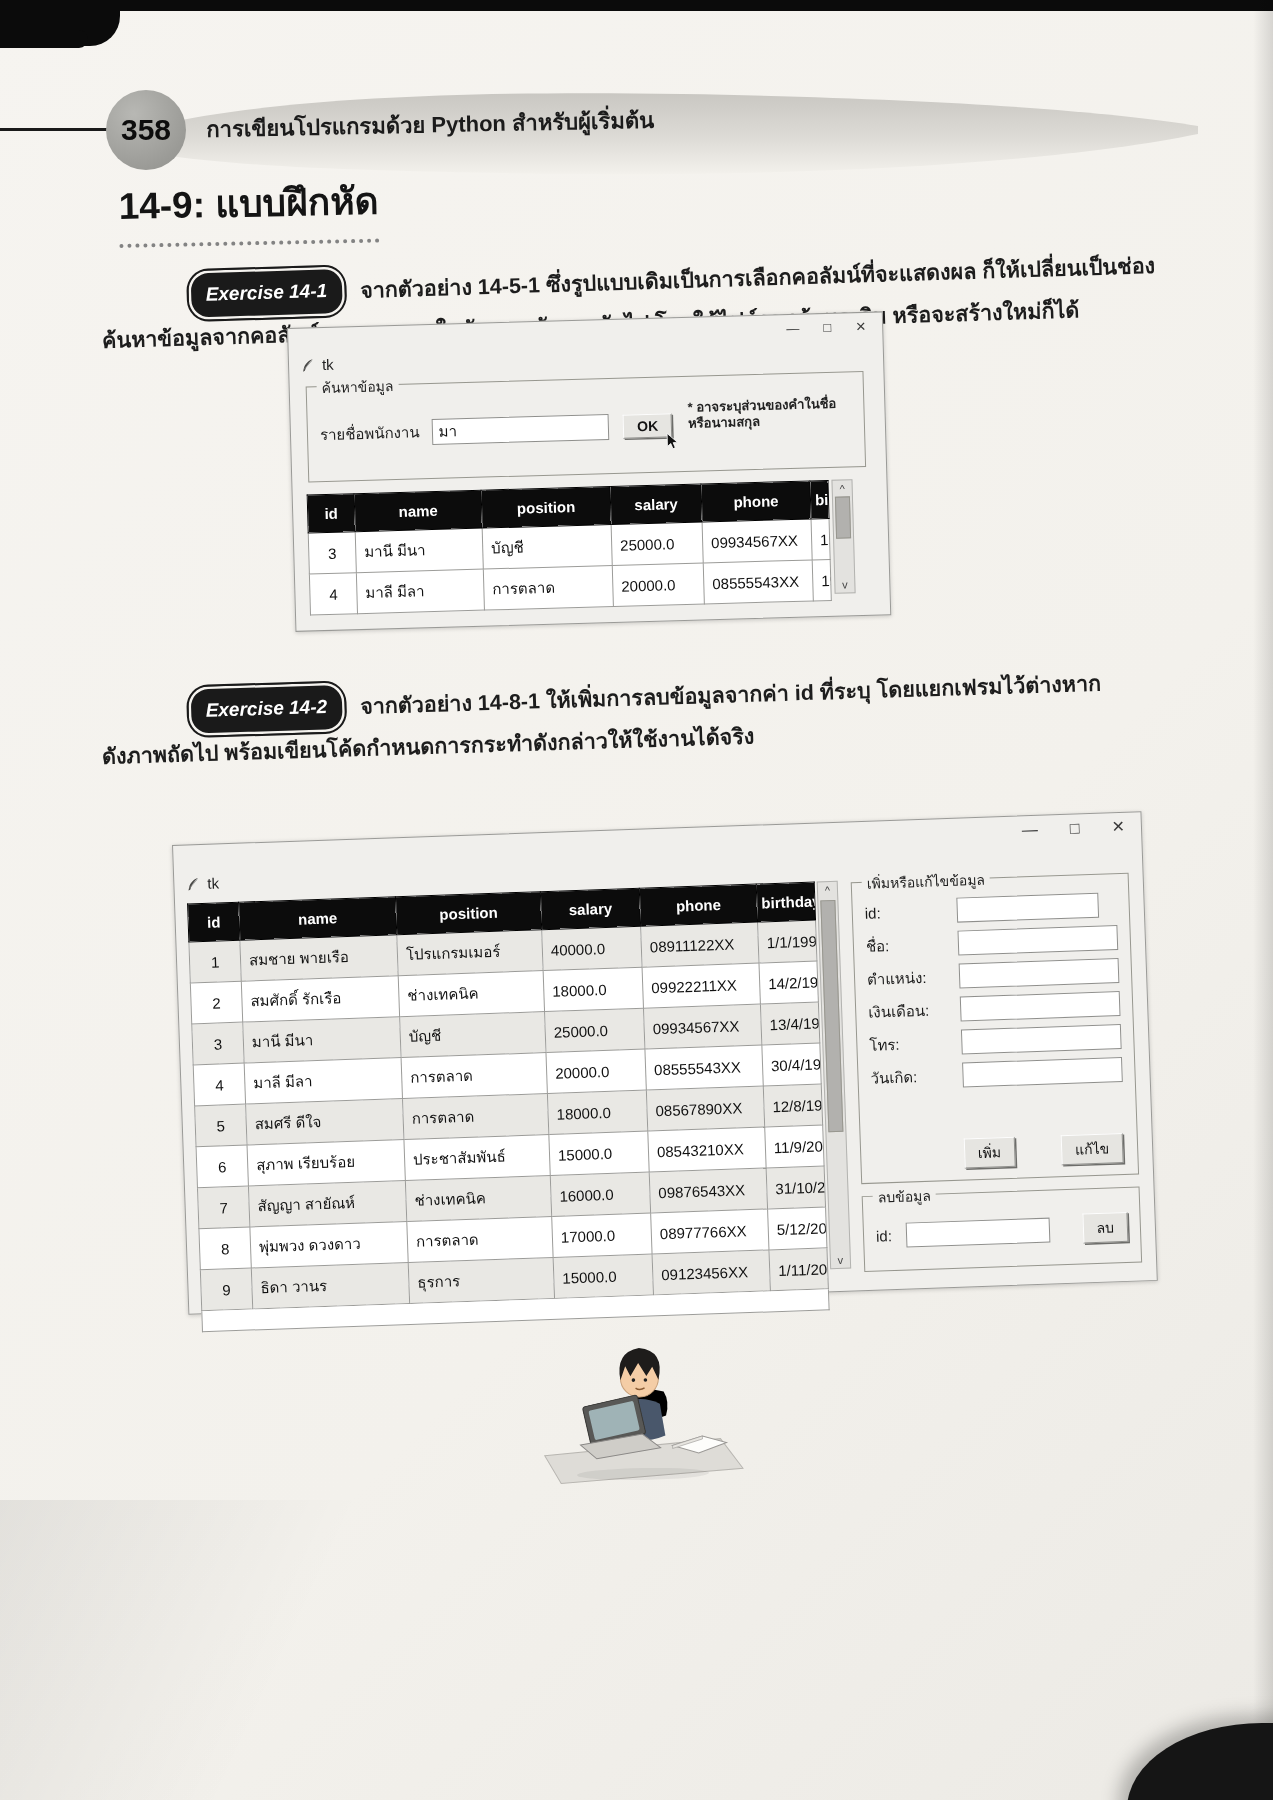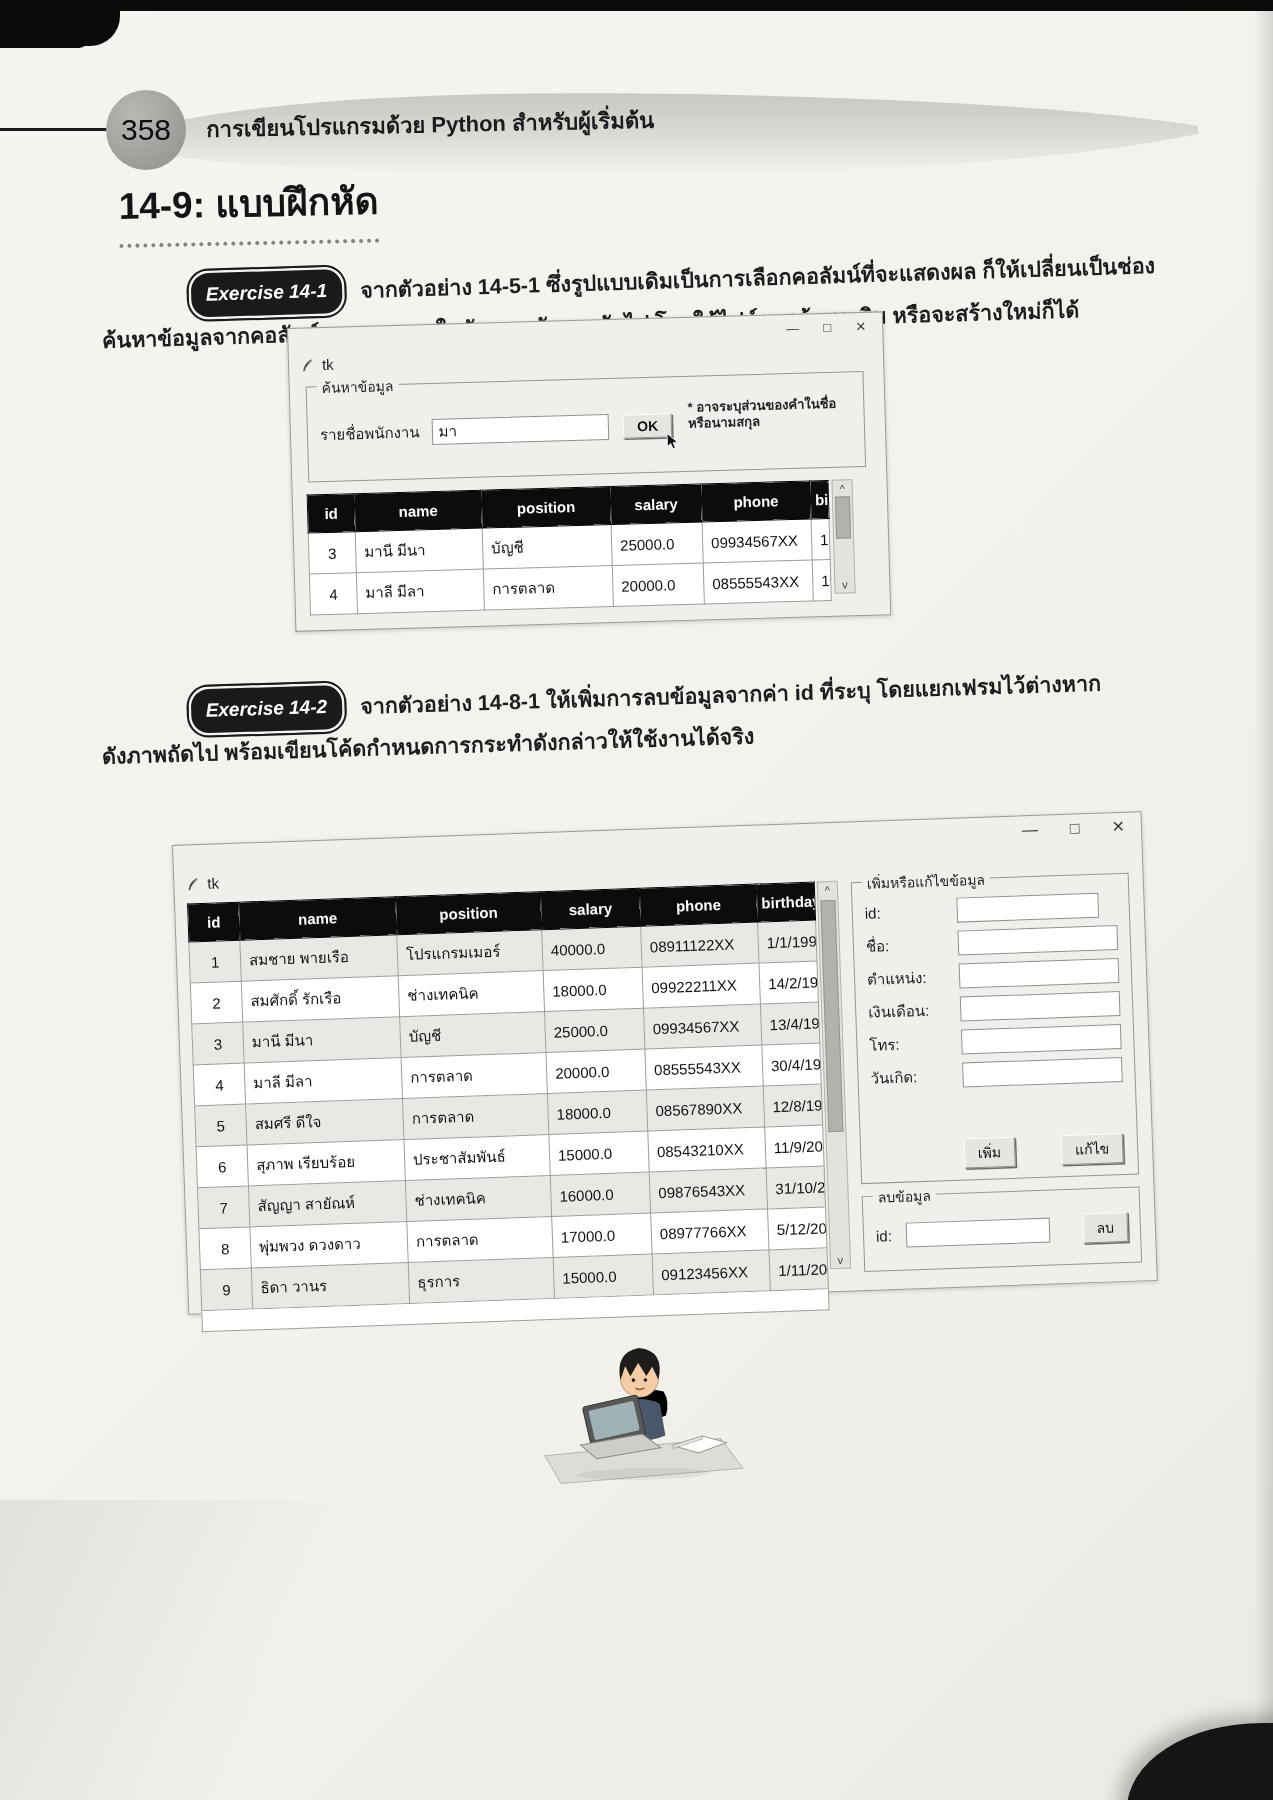--- a/index.html
+++ b/index.html
@@ -16,21 +16,21 @@
     background:linear-gradient(to right,rgba(0,0,0,0),rgba(0,0,0,0.12));}
   .bottom-left-shade{position:absolute;left:0;bottom:0;width:520px;height:300px;
     background:linear-gradient(115deg,rgba(0,0,0,0.07),rgba(0,0,0,0) 55%);}
   .corner-curl{position:absolute;right:-34px;bottom:-38px;width:180px;height:115px;
     background:#151515;border-radius:75% 0 0 0;box-shadow:-8px -8px 18px rgba(0,0,0,0.25);}
   .spine-line{position:absolute;left:0;top:128px;width:118px;height:3px;background:#1a1a1a;}
   .band-svg{position:absolute;left:82px;top:80px;}
   .page-circle{position:absolute;left:106px;top:90px;width:80px;height:80px;border-radius:50%;
     background:radial-gradient(circle at 35% 30%,#b8b8b4,#8f8f8b);
     display:flex;align-items:center;justify-content:center;
-    font-size:30px;font-weight:normal;color:#0d0d0d;}
+    font-size:30px;font-weight:bold;color:#0d0d0d;}
   .header-title{position:absolute;left:206px;top:112px;font-size:22px;font-weight:600;color:#1b1b1b;
     transform:rotate(-1.2deg);transform-origin:left top;}
   .section-title{position:absolute;left:118px;top:176px;font-size:37px;font-weight:800;color:#141414;
     padding-bottom:9px;border-bottom:4px dotted #838383;transform:rotate(-1.2deg);transform-origin:left top;}
   
   .ex{position:absolute;left:100px;font-size:21.5px;line-height:37px;font-weight:600;color:#1d1d1d;
     transform:rotate(-1.8deg);transform-origin:left top;text-indent:88px;}
   .ex1{top:252px;width:1075px;}
   .ex2{top:668px;width:1010px;}
   .badge{display:inline-block;background:#1a1a1a;color:#fff;font-style:italic;font-weight:bold;

